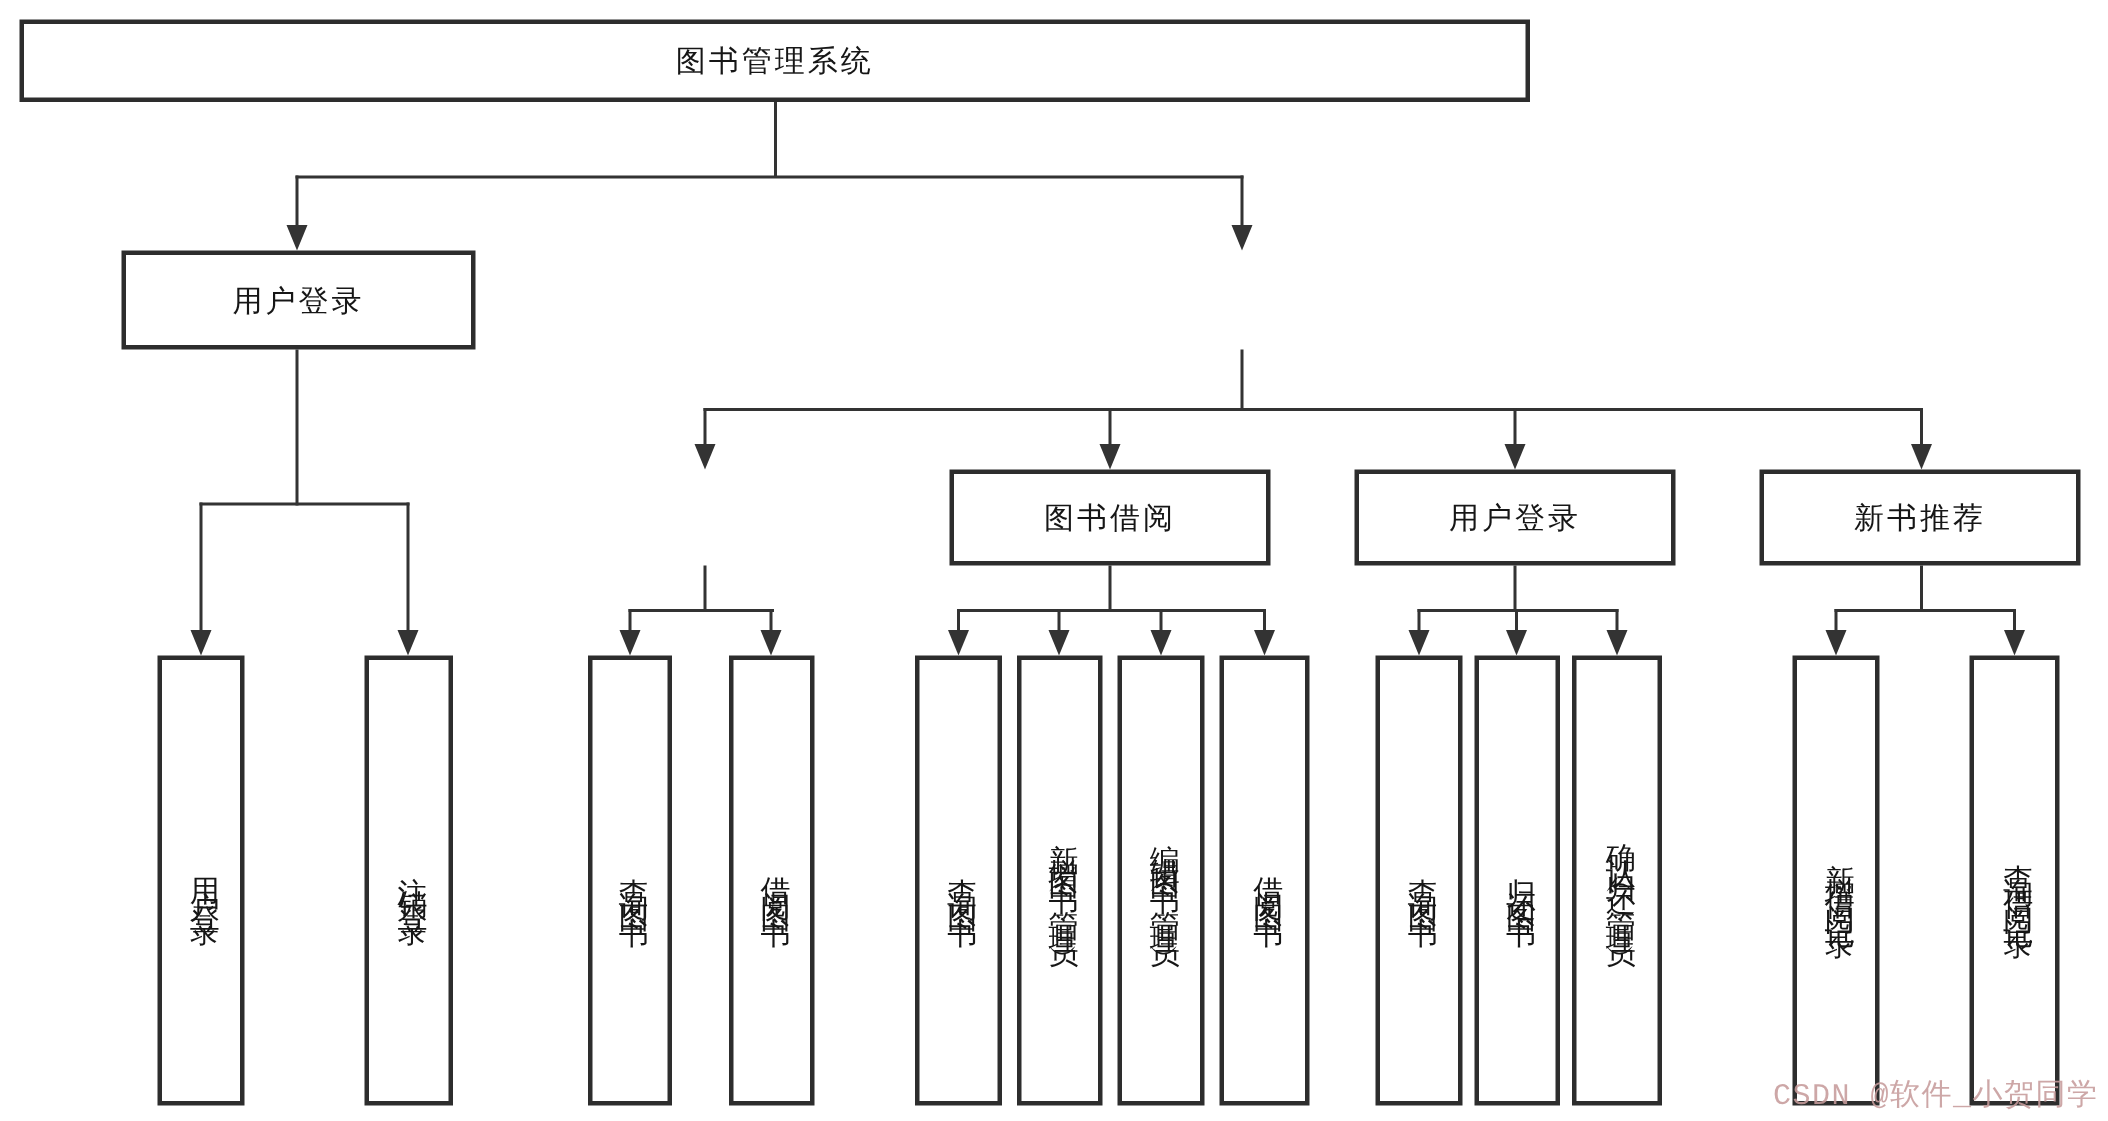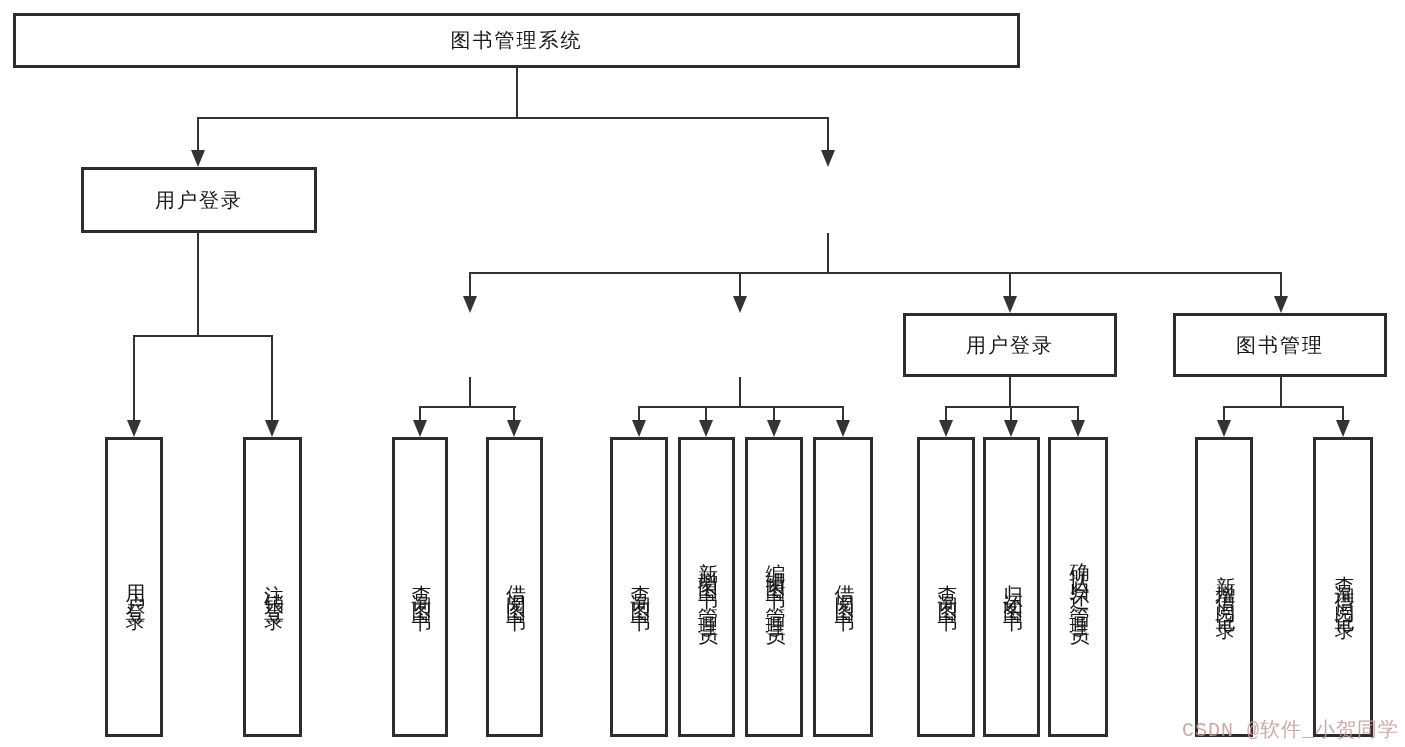--- a/index.html
+++ b/index.html
@@ -72,25 +72,28 @@
 <div id="canvas">
 
   <div class="box" style="left:13px;top:13px;width:1007px;height:55px">
     <span>图书管理系统</span>
   </div>
 
   <div class="box" style="left:81px;top:167px;width:236px;height:66px">
     <span>用户登录</span>
   </div>
 
+  <div class="box" style="left:633px;top:313px;width:214px;height:64px">
+    <span>图书借阅</span>
+  </div>
   <div class="box" style="left:903px;top:313px;width:214px;height:64px">
     <span>用户登录</span>
   </div>
   <div class="box" style="left:1173px;top:313px;width:214px;height:64px">
-    <span>图书管理</span>
+    <span>新书推荐</span>
   </div>
 
   <div class="leaf" style="left:105px;width:58px">
     <span>用户登录</span>
   </div>
   <div class="leaf" style="left:243px;width:59px">
     <span>注销登录</span>
   </div>
   <div class="leaf" style="left:392px;width:56px">
     <span>查询图书</span>

